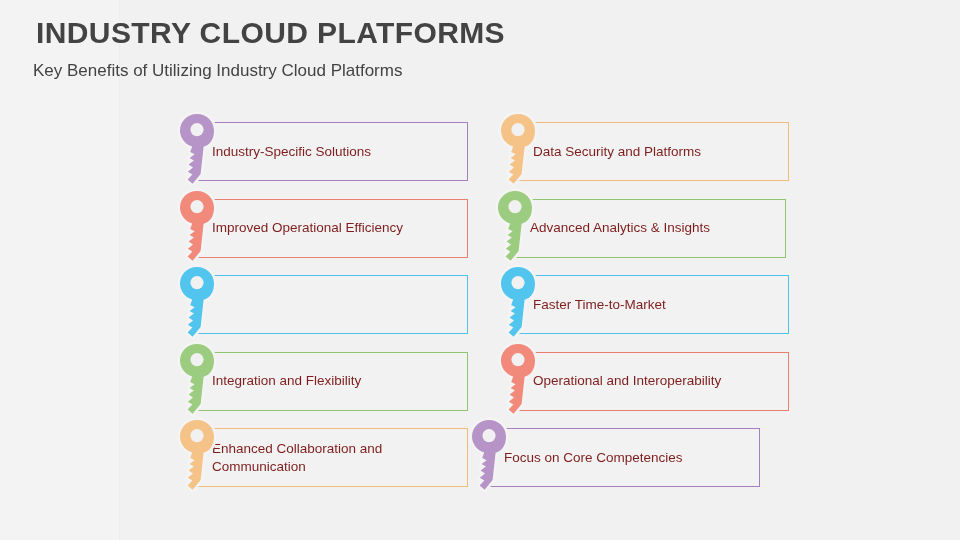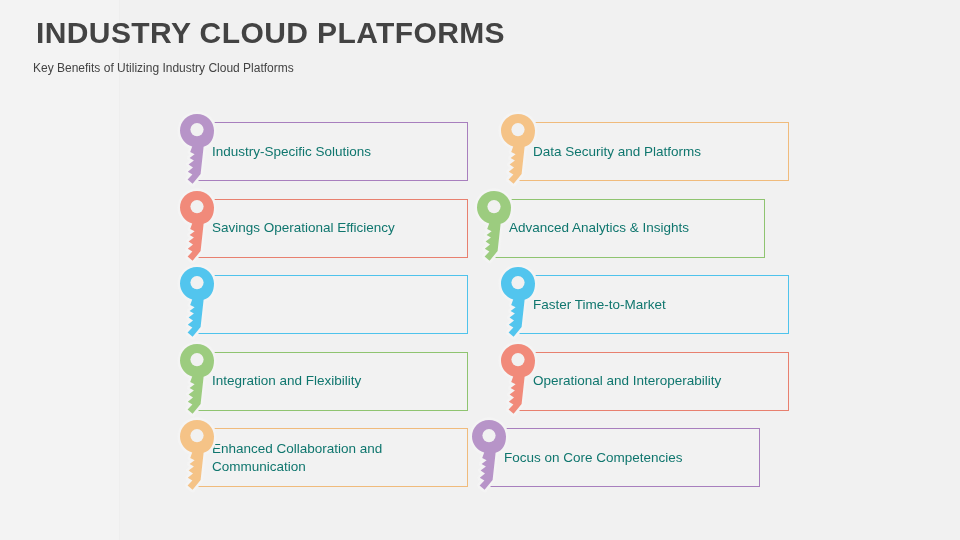--- a/index.html
+++ b/index.html
@@ -40,21 +40,21 @@
     font-size: 30px;
     font-weight: bold;
     letter-spacing: 0.4px;
     color: #434343;
     white-space: nowrap;
   }
   #subtitle {
     position: absolute;
     left: 33px;
     top: 61px;
-    font-size: 12px;
+    font-size: 17px;
     font-weight: normal;
     color: #434343;
     white-space: nowrap;
   }
   #grid {
     position: absolute;
     left: 0;
     top: 0;
     width: 960px;
     height: 540px;
@@ -77,21 +77,21 @@
   .card-label {
     position: absolute;
     left: 36px;
     top: 0;
     width: 228px;
     height: 59px;
     display: flex;
     align-items: center;
     font-size: 13.5px;
     line-height: 18px;
-    color: #0f766e;
+    color: #7f1d1d;
   }
   .key-icon {
     position: absolute;
     left: 0px;
     top: -10px;
     width: 44px;
     height: 76px;
     pointer-events: none;
   }
   .key-icon svg {
@@ -119,21 +119,21 @@
         <div class="key-icon">
           <svg viewBox="0 0 44 76">
             <path d="M21.0 2.0 C11.6 2.0 4.0 9.4 4.0 18.6 C4.0 26.1 9.1 32.5 16.2 34.6 L14.2 40.0 L18.6 42.2 L13.6 46.0 L17.9 48.6 L12.6 52.6 L17.0 55.4 L11.8 59.8 L16.4 62.6 L11.6 67.6 L16.6 71.8 L24.6 62.0 L27.6 34.8 C34.9 32.9 38.0 26.2 38.0 18.6 C38.0 9.4 30.4 2.0 21.0 2.0 Z" fill="none" stroke="#f4f4f4" stroke-width="5" stroke-linejoin="round"></path>
             <path d="M21.0 2.0 C11.6 2.0 4.0 9.4 4.0 18.6 C4.0 26.1 9.1 32.5 16.2 34.6 L14.2 40.0 L18.6 42.2 L13.6 46.0 L17.9 48.6 L12.6 52.6 L17.0 55.4 L11.8 59.8 L16.4 62.6 L11.6 67.6 L16.6 71.8 L24.6 62.0 L27.6 34.8 C34.9 32.9 38.0 26.2 38.0 18.6 C38.0 9.4 30.4 2.0 21.0 2.0 Z" fill="#b794c8"></path>
             <circle cx="21" cy="17.6" r="6.6" fill="#f1f1f1"></circle>
           </svg>
         </div>
       </div>
       <div class="card-wrap" style="left: 176px; top: 198.5px;">
         <div class="card" style="border-color: rgb(232, 128, 111);"></div>
-        <div class="card-label">Savings Operational Efficiency</div>
+        <div class="card-label">Improved Operational Efficiency</div>
         <div class="key-icon">
           <svg viewBox="0 0 44 76">
             <path d="M21.0 2.0 C11.6 2.0 4.0 9.4 4.0 18.6 C4.0 26.1 9.1 32.5 16.2 34.6 L14.2 40.0 L18.6 42.2 L13.6 46.0 L17.9 48.6 L12.6 52.6 L17.0 55.4 L11.8 59.8 L16.4 62.6 L11.6 67.6 L16.6 71.8 L24.6 62.0 L27.6 34.8 C34.9 32.9 38.0 26.2 38.0 18.6 C38.0 9.4 30.4 2.0 21.0 2.0 Z" fill="none" stroke="#f4f4f4" stroke-width="5" stroke-linejoin="round"></path>
             <path d="M21.0 2.0 C11.6 2.0 4.0 9.4 4.0 18.6 C4.0 26.1 9.1 32.5 16.2 34.6 L14.2 40.0 L18.6 42.2 L13.6 46.0 L17.9 48.6 L12.6 52.6 L17.0 55.4 L11.8 59.8 L16.4 62.6 L11.6 67.6 L16.6 71.8 L24.6 62.0 L27.6 34.8 C34.9 32.9 38.0 26.2 38.0 18.6 C38.0 9.4 30.4 2.0 21.0 2.0 Z" fill="#f18a7a"></path>
             <circle cx="21" cy="17.6" r="6.6" fill="#f1f1f1"></circle>
           </svg>
         </div>
       </div>
       <div class="card-wrap" style="left: 176px; top: 275px;">
         <div class="card" style="border-color: rgb(79, 195, 236);"></div>
@@ -171,21 +171,21 @@
         <div class="card" style="border-color: rgb(240, 187, 124);"></div>
         <div class="card-label">Data Security and Platforms</div>
         <div class="key-icon">
           <svg viewBox="0 0 44 76">
             <path d="M21.0 2.0 C11.6 2.0 4.0 9.4 4.0 18.6 C4.0 26.1 9.1 32.5 16.2 34.6 L14.2 40.0 L18.6 42.2 L13.6 46.0 L17.9 48.6 L12.6 52.6 L17.0 55.4 L11.8 59.8 L16.4 62.6 L11.6 67.6 L16.6 71.8 L24.6 62.0 L27.6 34.8 C34.9 32.9 38.0 26.2 38.0 18.6 C38.0 9.4 30.4 2.0 21.0 2.0 Z" fill="none" stroke="#f4f4f4" stroke-width="5" stroke-linejoin="round"></path>
             <path d="M21.0 2.0 C11.6 2.0 4.0 9.4 4.0 18.6 C4.0 26.1 9.1 32.5 16.2 34.6 L14.2 40.0 L18.6 42.2 L13.6 46.0 L17.9 48.6 L12.6 52.6 L17.0 55.4 L11.8 59.8 L16.4 62.6 L11.6 67.6 L16.6 71.8 L24.6 62.0 L27.6 34.8 C34.9 32.9 38.0 26.2 38.0 18.6 C38.0 9.4 30.4 2.0 21.0 2.0 Z" fill="#f5c387"></path>
             <circle cx="21" cy="17.6" r="6.6" fill="#f1f1f1"></circle>
           </svg>
         </div>
       </div>
-      <div class="card-wrap" style="left: 473px; top: 198.5px;">
+      <div class="card-wrap" style="left: 494px; top: 198.5px;">
         <div class="card" style="border-color: rgb(143, 196, 112);"></div>
         <div class="card-label">Advanced Analytics &amp; Insights</div>
         <div class="key-icon">
           <svg viewBox="0 0 44 76">
             <path d="M21.0 2.0 C11.6 2.0 4.0 9.4 4.0 18.6 C4.0 26.1 9.1 32.5 16.2 34.6 L14.2 40.0 L18.6 42.2 L13.6 46.0 L17.9 48.6 L12.6 52.6 L17.0 55.4 L11.8 59.8 L16.4 62.6 L11.6 67.6 L16.6 71.8 L24.6 62.0 L27.6 34.8 C34.9 32.9 38.0 26.2 38.0 18.6 C38.0 9.4 30.4 2.0 21.0 2.0 Z" fill="none" stroke="#f4f4f4" stroke-width="5" stroke-linejoin="round"></path>
             <path d="M21.0 2.0 C11.6 2.0 4.0 9.4 4.0 18.6 C4.0 26.1 9.1 32.5 16.2 34.6 L14.2 40.0 L18.6 42.2 L13.6 46.0 L17.9 48.6 L12.6 52.6 L17.0 55.4 L11.8 59.8 L16.4 62.6 L11.6 67.6 L16.6 71.8 L24.6 62.0 L27.6 34.8 C34.9 32.9 38.0 26.2 38.0 18.6 C38.0 9.4 30.4 2.0 21.0 2.0 Z" fill="#9ccc7f"></path>
             <circle cx="21" cy="17.6" r="6.6" fill="#f1f1f1"></circle>
           </svg>
         </div>
       </div>

